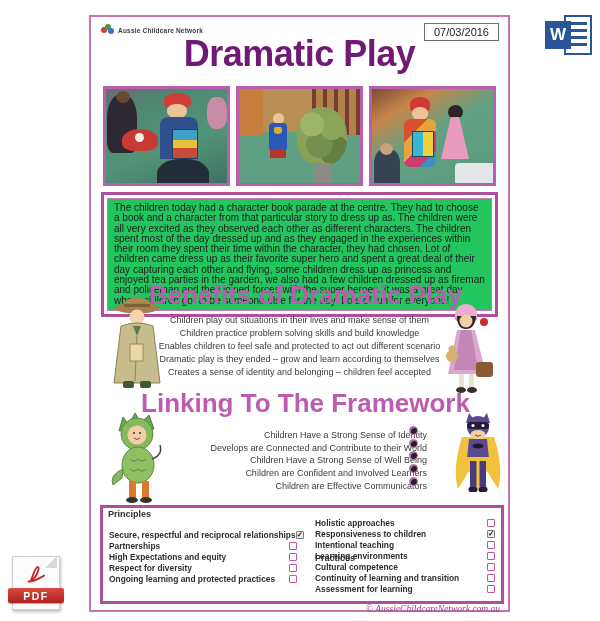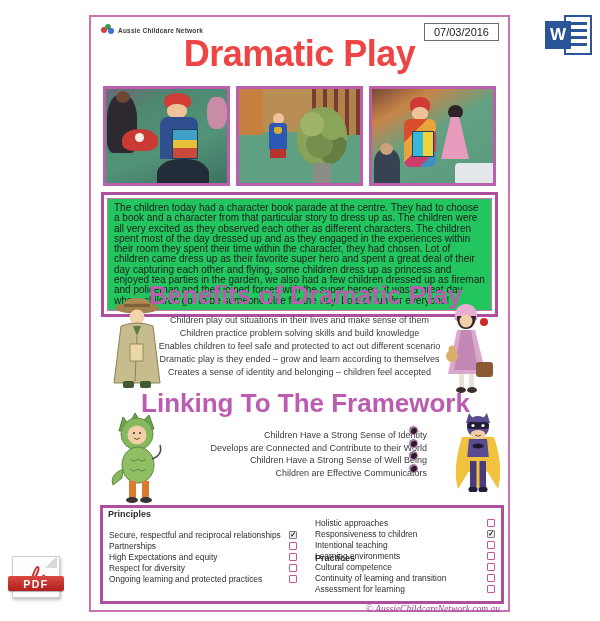--- a/index.html
+++ b/index.html
@@ -15,21 +15,21 @@
   .logo-mark i{position:absolute;width:6px;height:6px;border-radius:50%;}
   .logo-mark i:nth-child(1){left:0;top:3px;background:#d43f3f;}
   .logo-mark i:nth-child(2){left:4px;top:0;background:#3f9a4d;}
   .logo-mark i:nth-child(3){left:7px;top:4px;background:#3f6fd4;}
   .logo-text{font-size:6.5px;font-weight:bold;color:#3a3a3a;letter-spacing:.2px;}
 
   .datebox{position:absolute;right:9px;top:6px;border:1px solid #6e6e6e;padding:2px 9px;
            font-size:11px;color:#222;background:#fff;}
 
   .doc-title{position:absolute;left:0;right:0;top:16px;text-align:center;
-             font-size:36px;font-weight:bold;color:#ef4444;letter-spacing:-0.5px;}
+             font-size:36px;font-weight:bold;color:#701a75;letter-spacing:-0.5px;}
 
   
   .photos{position:absolute;left:12px;right:12px;top:69px;height:100px;display:flex;gap:6px;}
   .photo{position:relative;flex:1;border:3px solid #b95fae;box-sizing:border-box;overflow:hidden;}
   .photo *{position:absolute;}
   .ph1{background:linear-gradient(160deg,#6b6a74 0%,#4e8871 22%,#529478 60%,#3e7261 100%);}
   .ph1 .b1{left:1px;top:6px;width:30px;height:58px;background:#2e2830;border-radius:40% 40% 20% 20%;}
   .ph1 .b2{left:10px;top:2px;width:14px;height:12px;background:#6b4a33;border-radius:50%;}
   .ph1 .cap-big{left:16px;top:40px;width:36px;height:22px;background:#c93a35;border-radius:50% 50% 35% 35%;}
   .ph1 .cap-big:after{content:"";position:absolute;left:13px;top:4px;width:9px;height:9px;background:#f3eee6;border-radius:50%;}
@@ -86,38 +86,38 @@
   .pp-box{position:absolute;left:9px;top:488px;width:404px;height:99px;border:3px solid #ad4f9c;box-sizing:border-box;background:#fff;}
   .pp-header{position:absolute;top:1px;font-size:9px;font-weight:bold;color:#2e2e2e;}
   .pp-header.principles{left:5px;width:186px;}
   .pp-header.practices{left:212px;width:180px;margin-top:44px;}
   .pp-col{position:absolute;}
   .pp-col.principles{left:6px;top:21px;width:188px;}
   .pp-col.practices{left:212px;top:10px;width:180px;}
   .pp-row{display:flex;align-items:center;justify-content:space-between;}
   .pp-col.principles .pp-row{height:11.1px;}
   .pp-col.practices .pp-row{height:10.9px;}
-  .pp-label{font-size:8.4px;color:#2e2e2e;white-space:nowrap;}
+  .pp-label{font-size:8.4px;color:#2e2e2e;white-space:nowrap;font-weight:bold;}
   .checkbox{width:8px;height:8px;border:1.4px solid #c0579f;border-radius:1px;box-sizing:border-box;
             position:relative;background:#fff;flex:none;}
   .checkbox.checked{border-color:#7d7d7d;background:#ececec;}
   .checkbox.checked:after{content:"✓";position:absolute;left:0;top:-2px;font-size:7.5px;color:#222;font-weight:bold;}
 
   .footer-credit{position:absolute;right:8px;top:587px;font-family:Liberation Serif, serif;
                  font-style:italic;font-size:9.5px;color:#9c4190;}
 
   
   .word-icon{position:absolute;left:545px;top:12px;width:49px;height:47px;}
   .word-page{position:absolute;right:2px;top:3px;width:28px;height:40px;background:#fff;border:2px solid #2a5699;box-sizing:border-box;}
   .word-lines{position:absolute;right:7px;top:10px;width:17px;height:26px;
               background:repeating-linear-gradient(#2a5699 0 3px,transparent 3px 7px);}
   .word-w{position:absolute;left:0;top:9px;width:26px;height:28px;background:#2a5699;color:#fff;
           font-weight:bold;font-size:17px;display:flex;align-items:center;justify-content:center;}
 
-  .pdf-icon{position:absolute;left:9px;top:556px;width:54px;height:44px;}
+  .pdf-icon{position:absolute;left:9px;top:556px;width:54px;height:56px;}
   .pdf-page{position:absolute;left:3px;right:3px;top:0;bottom:2px;background:#fdfdfd;border:1px solid #cfcfcf;
             box-shadow:1px 2px 3px rgba(0,0,0,.25);}
   .pdf-fold{position:absolute;top:-1px;right:2px;width:0;height:0;border-style:solid;
             border-width:0 0 12px 12px;border-color:transparent transparent #d9d9d9 transparent;}
   .pdf-swirl{position:absolute;left:11px;top:5px;}
   .pdf-banner{position:absolute;left:-1px;right:-1px;bottom:9px;height:15px;
               background:linear-gradient(#d84a42,#b1201c);border-radius:2px;color:#fff;font-weight:bold;
               font-size:10.5px;letter-spacing:1.5px;display:flex;align-items:center;justify-content:center;
               box-shadow:0 1px 1px rgba(0,0,0,.3);}
 </style>
@@ -232,20 +232,24 @@
         <div class="fw-row">
           <span class="fw-label">Develops are Connected and Contribute to their World</span>
           <span class="fw-bullet"></span>
         </div>
 
         <div class="fw-row">
           <span class="fw-label">Children Have a Strong Sense of Well Being</span>
           <span class="fw-bullet"></span>
         </div>
 
+        <div class="fw-row">
+          <span class="fw-label">Children are Confident and Involved Learners</span>
+          <span class="fw-bullet"></span>
+        </div>
 
         <div class="fw-row">
           <span class="fw-label">Children are Effective Communicators</span>
           <span class="fw-bullet"></span>
         </div>
       </div>
 
     <svg class="clipart" style="left:14px;top:390px;" width="70" height="98" viewBox="0 0 70 98">
       <path d="M14 24 L18 10 L24 18 L30 6 L36 16 L44 8 L49 22 Z" fill="#6aa94f" stroke="#4e7c3a"></path>
       <circle cx="32" cy="27" r="16" fill="#86b95e" stroke="#5c8a42"></circle>

